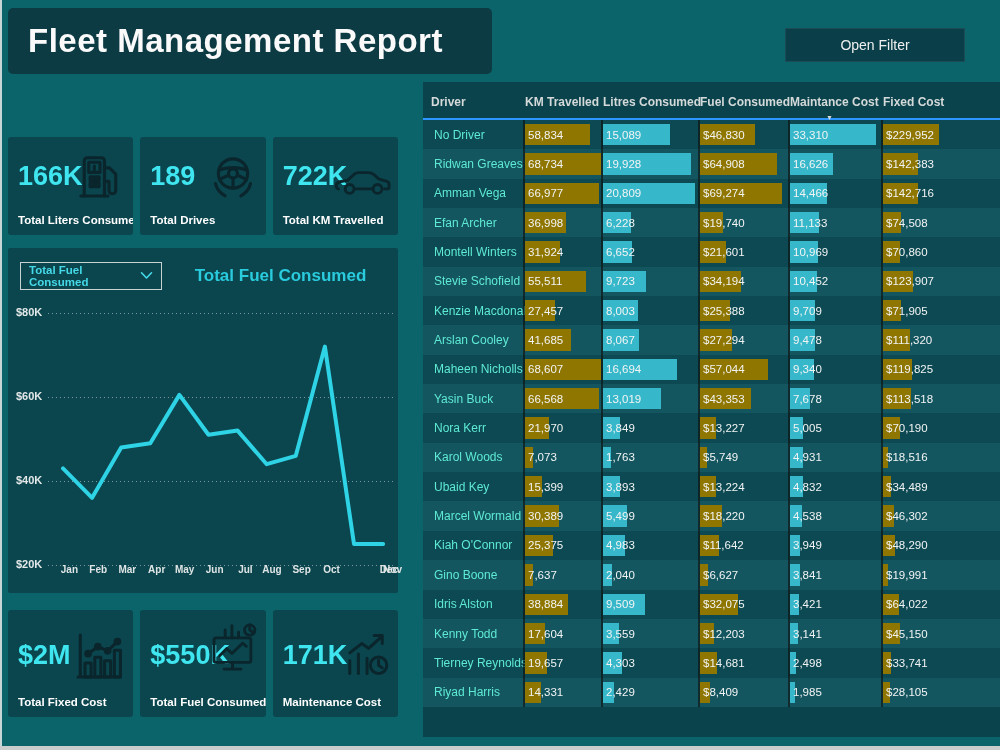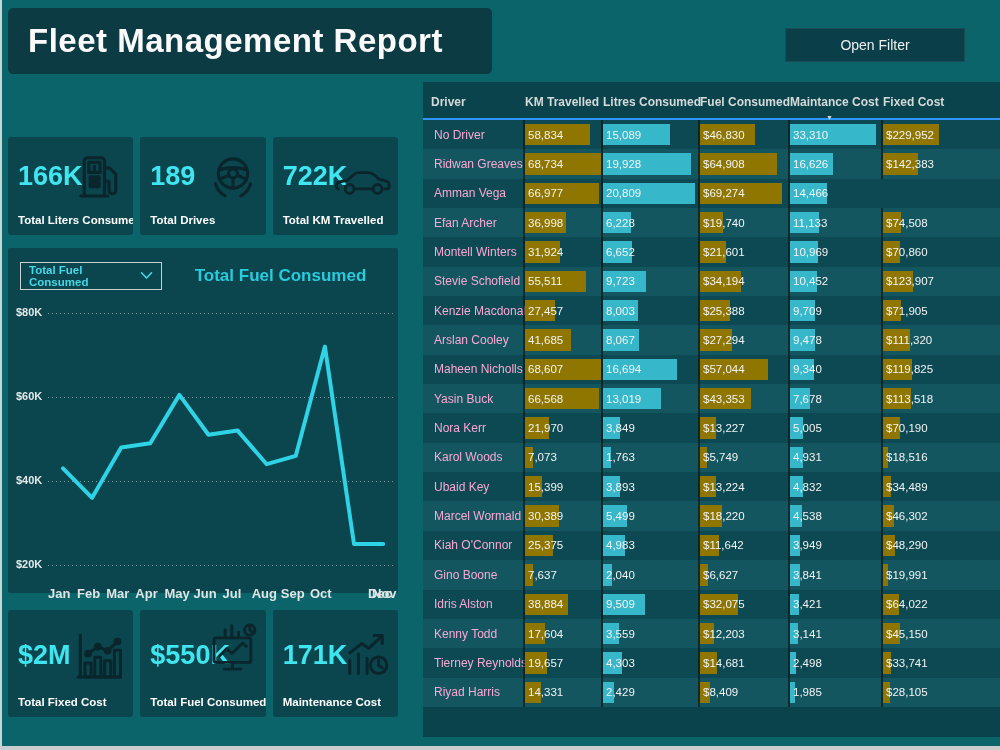--- a/index.html
+++ b/index.html
@@ -25,34 +25,34 @@
   .kpi-icon { position:absolute; right:6px; top:14px; color:#0A262C; }
   .card-row.bottom .kpi-icon { top:18px; }
 
   
   .chart-panel { position:absolute; left:8px; top:248px; width:390px; height:345px; background:#0B454E; border-radius:2px; }
   .metric-dropdown { position:absolute; left:12px; top:14px; width:142px; height:28px; border:1.5px solid #C9D2D2; color:#45D9E8; font-size:11.5px; font-weight:600; display:flex; align-items:center; justify-content:space-between; padding:0 8px; cursor:pointer; background:transparent; }
   .chart-title { position:absolute; left:155px; top:18px; width:235px; text-align:center; font-size:17px; font-weight:700; color:#29CBDD; }
   .gridline { position:absolute; left:40px; width:346px; height:1px;
     background-image:repeating-linear-gradient(to right, rgba(255,255,255,.45) 0 1px, transparent 1px 4px); }
   .ytick { position:absolute; left:8px; width:32px; font-size:11px; font-weight:700; color:#E3E8E8; }
-  .xtick { position:absolute; width:30px; text-align:left; font-size:13px; font-weight:700; color:#DFE5E5; top:338px; }
+  .xtick { position:absolute; width:30px; text-align:right; font-size:10px; font-weight:700; color:#DFE5E5; top:316px; }
   .line-svg { position:absolute; left:0; top:0; }
 
   
   .table-panel { position:absolute; left:423px; top:82px; width:652px; height:655px; background:#0B434C; padding-top:4px; }
   .thead { display:grid; grid-template-columns:100px 78px 97px 90px 93px 120px; height:34px; align-items:center; border-bottom:2px solid #2E96FF; }
   .th { font-size:12px; font-weight:700; color:#D4D9D9; padding-left:2px; white-space:nowrap; position:relative; cursor:pointer; }
   .th.driver { padding-left:8px; }
   .sort-arrow { position:absolute; left:38px; bottom:-12px; font-size:7px; color:#D4D9D9; }
   .trow { display:grid; grid-template-columns:100px 78px 97px 90px 93px 120px; height:29.35px; cursor:pointer; }
   .trow:nth-child(odd)  { background:#0D4952; }
   .trow:nth-child(even) { background:#14565F; }
   .tcell { position:relative; display:flex; align-items:center; font-size:11.5px; color:#F2F4F4; overflow:visible; }
-  .tcell.c0 { padding-left:8px; font-size:12px; color:#f9a8d4; white-space:nowrap; }
+  .tcell.c0 { padding-left:8px; font-size:12px; color:#5eead4; white-space:nowrap; }
   .tcell:not(.c0) { border-left:2px solid rgba(15,8,4,.55); }
   .bar { position:absolute; left:0; top:4px; bottom:4px; }
   .bar.gold { background:#8F7600; }
   .bar.cyan { background:#37B8CA; }
   .cell-text { position:relative; padding-left:3px; white-space:nowrap; }
 </style>
 </head>
 <body>
 
 <div class="page">
@@ -269,20 +269,24 @@
             <span class="cell-text">20,809</span>
           </div>
           <div class="tcell c3">
             <span class="bar gold" style="width: 82px;"></span>
             <span class="cell-text">$69,274</span>
           </div>
           <div class="tcell c4">
             <span class="bar cyan" style="width: 37.3px;"></span>
             <span class="cell-text">14,466</span>
           </div>
+          <div class="tcell c5">
+            <span class="bar gold" style="width: 34.8px;"></span>
+            <span class="cell-text">$142,716</span>
+          </div>
         </div>
         <div class="trow">
           <div class="tcell c0">
             <span class="cell-text">Efan Archer</span>
           </div>
           <div class="tcell c1">
             <span class="bar gold" style="width: 40.9px;"></span>
             <span class="cell-text">36,998</span>
           </div>
           <div class="tcell c2">

